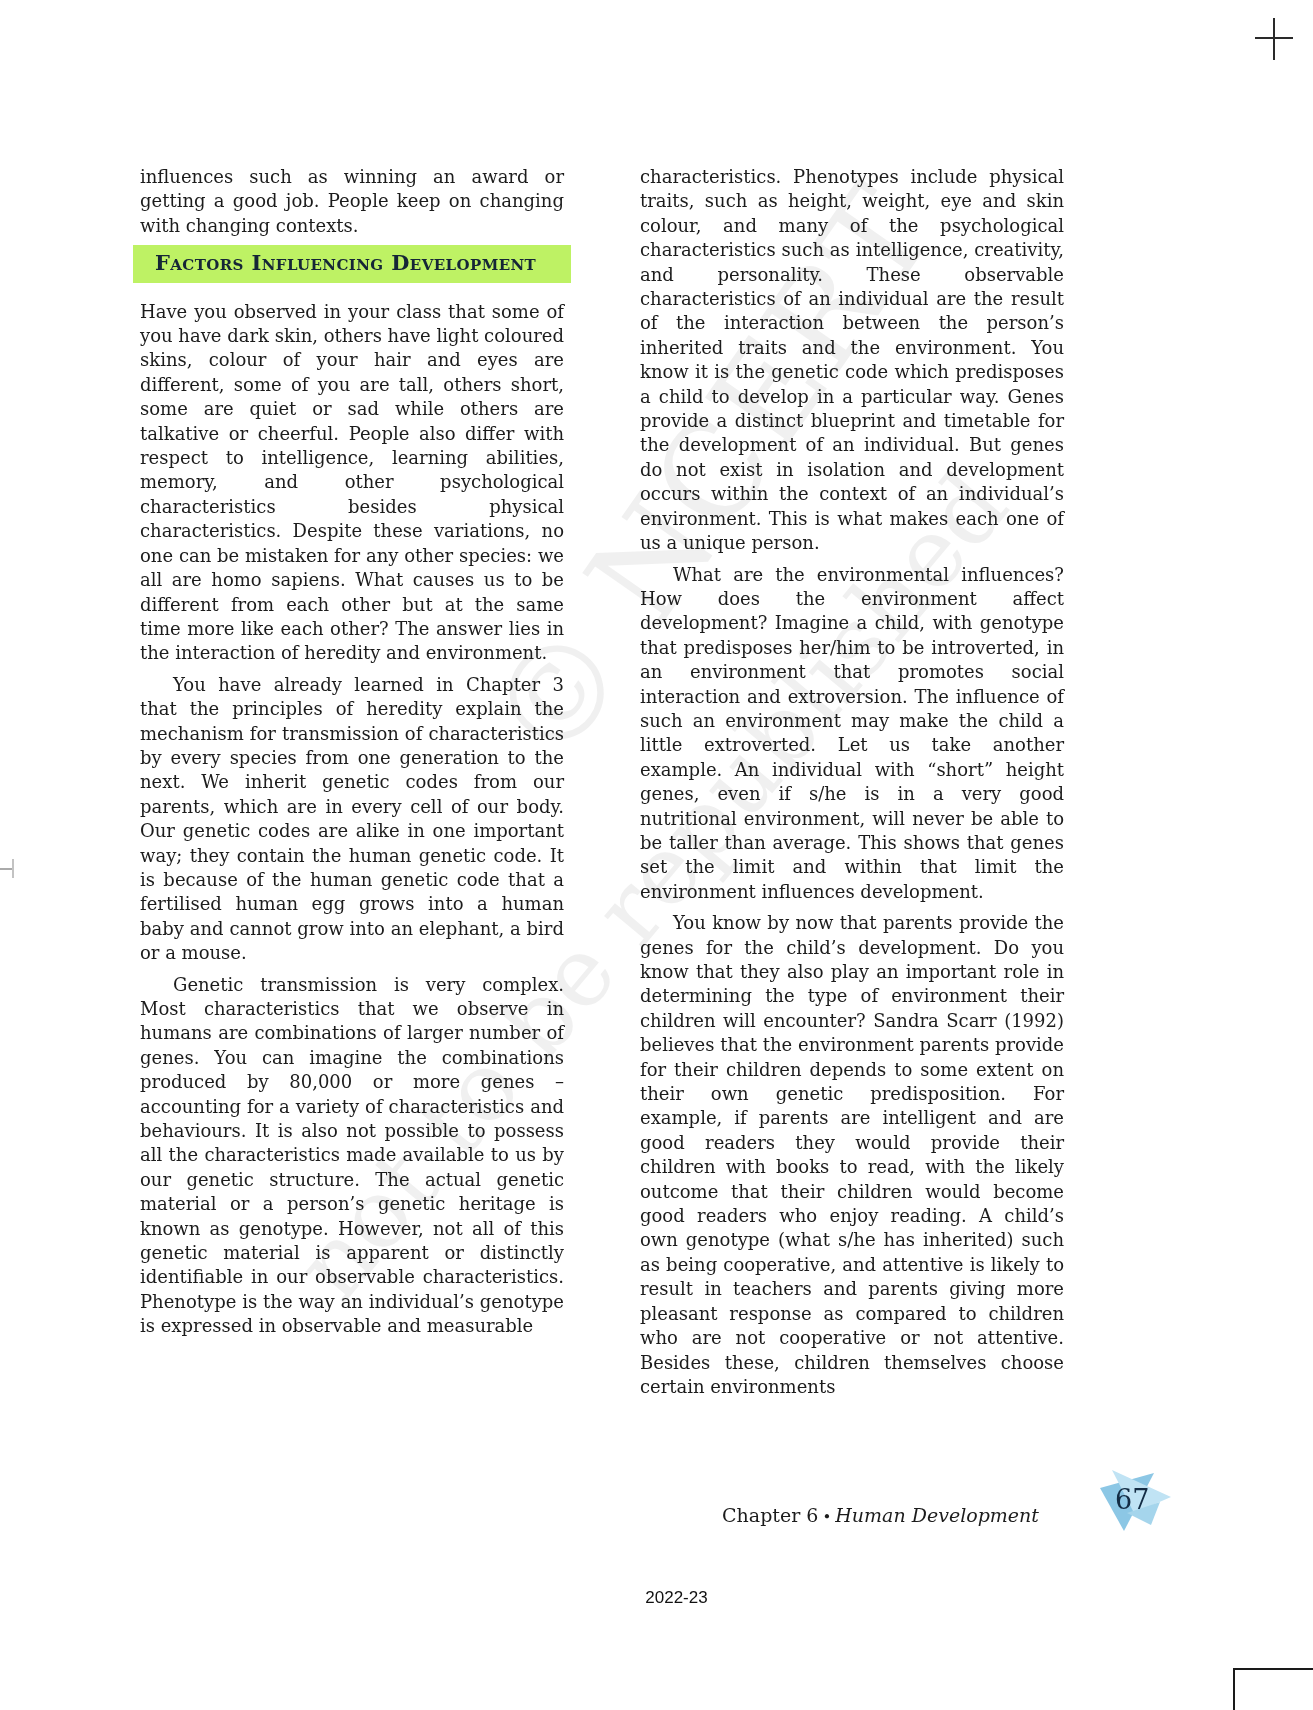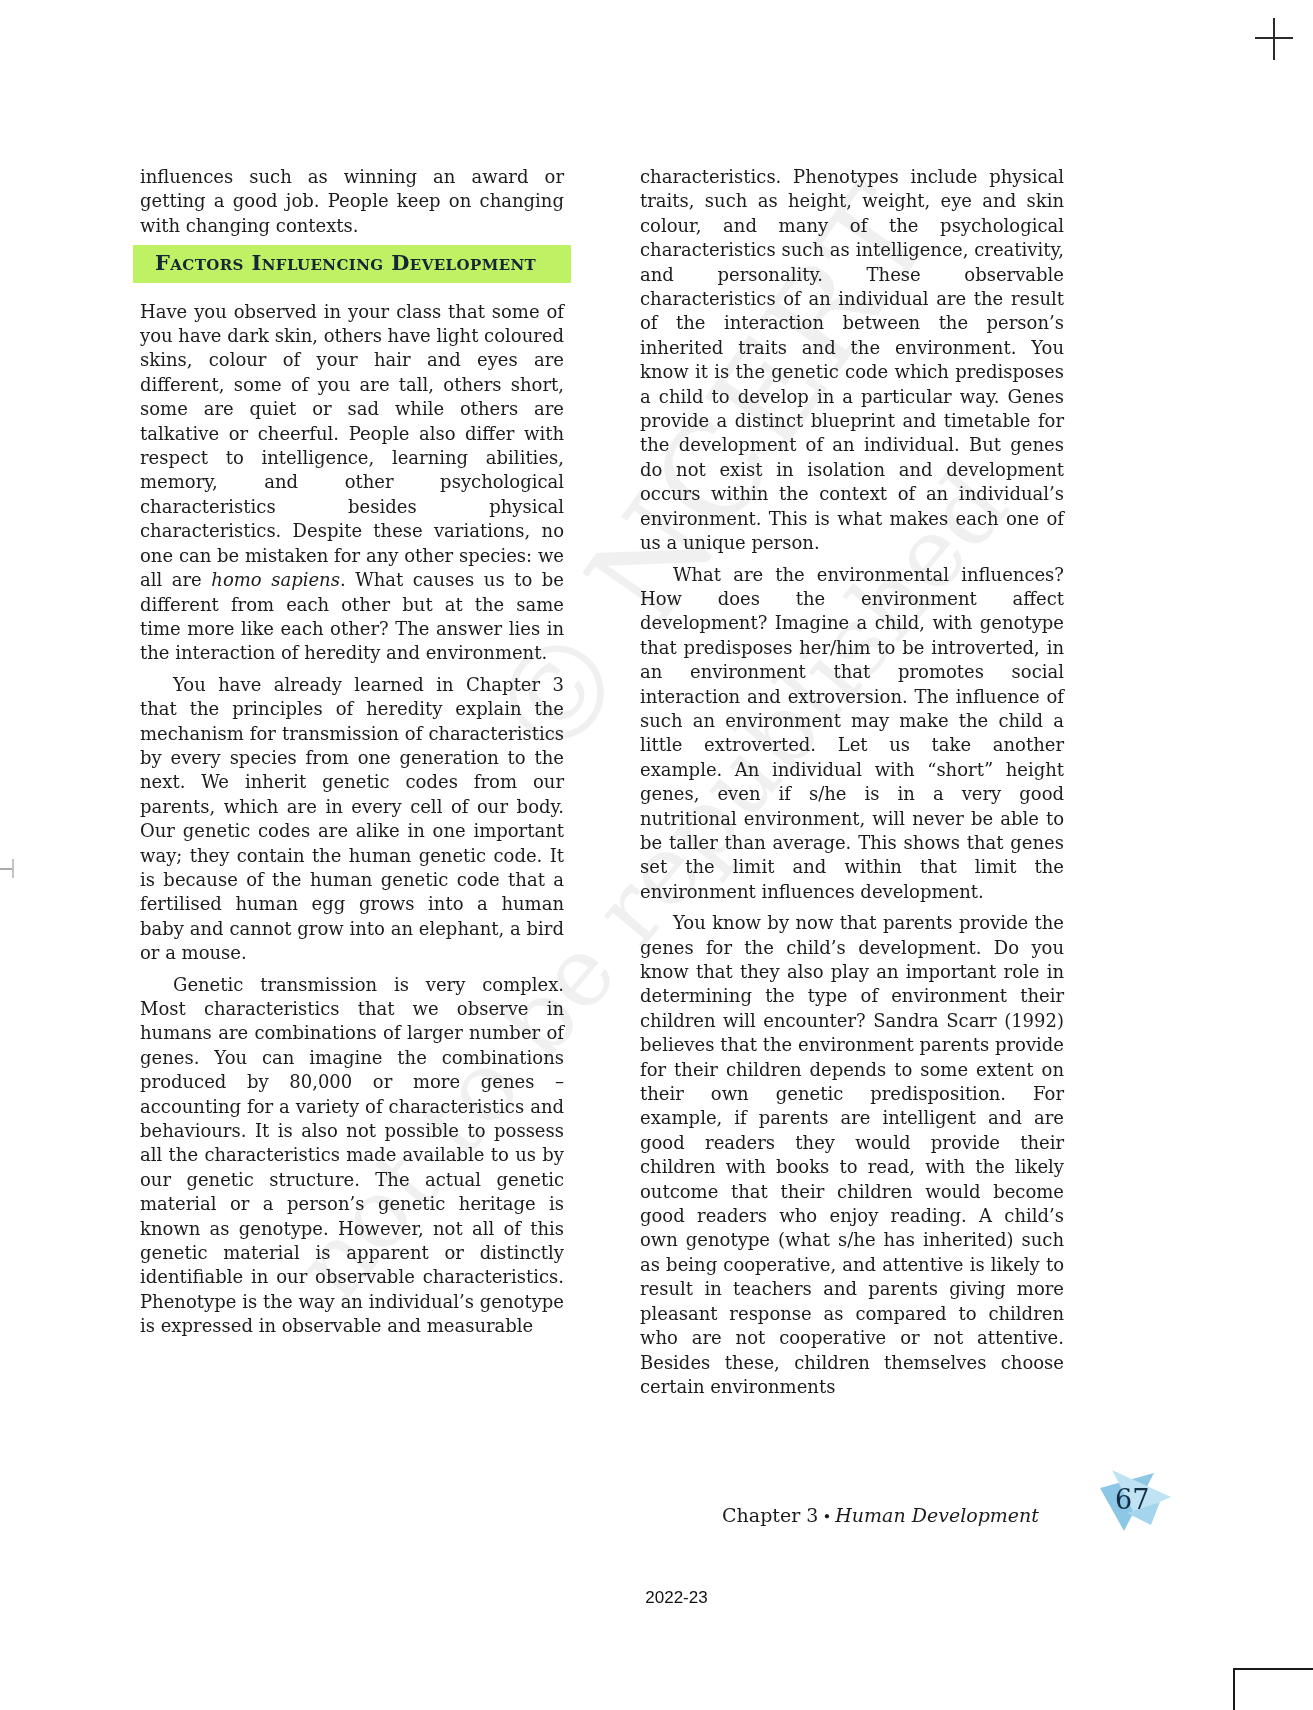--- a/index.html
+++ b/index.html
@@ -17,21 +17,21 @@
   .col p.indent { text-indent:33px; }
   .opening { margin-left:33px; margin-bottom:30px; }
   .heading-band {
     background:#bef264; color:#152636;
     font-weight:bold; font-variant:small-caps;
     font-size:21px; letter-spacing:0.4px;
     padding:6px 8px 7px 22px; margin:0 0 17px 0;
     text-align:left;
   }
   .b { font-weight:normal; }
-  .i { font-style:italic; }
+  .i { }
 
   .footer-line {
     position:absolute; top:1504px; left:601px; width:438px;
     text-align:right; font-size:19px; color:#1c1c1c;
   }
   .footer-line .i { font-style:italic; }
   .footer-bullet { font-size:15px; padding:0 4px; }
 
   .page-badge { position:absolute; left:1092px; top:1468px; width:80px; height:66px;text-decoration:underline; }
 
@@ -79,21 +79,21 @@
 
   <div class="col col-right">
     <div>
         <p><span>characteristics. Phenotypes include physical traits, such as height, weight, eye and skin colour, and many of the psychological characteristics such as intelligence, creativity, and personality. These observable characteristics of an individual are the result of the interaction between the person’s inherited traits and the environment. You know it is the genetic code which predisposes a child to develop in a particular way. Genes provide a distinct blueprint and timetable for the development of an individual. But genes do not exist in isolation and development occurs within the context of an individual’s environment. This is what makes each one of us a unique person.</span></p>
         <p class="indent"><span>What are the environmental influences? How does the environment affect development? Imagine a child, with genotype that predisposes her/him to be introverted, in an environment that promotes social interaction and extroversion. The influence of such an environment may make the child a little extroverted. Let us take another example. An individual with “short” height genes, even if s/he is in a very good nutritional environment, will never be able to be taller than average. This shows that genes set the limit and within that limit the environment influences development.</span></p>
         <p class="indent"><span>You know by now that parents provide the genes for the child’s development. Do you know that they also play an important role in determining the type of environment their children will encounter? Sandra Scarr (1992) believes that the environment parents provide for their children depends to some extent on their own genetic predisposition. For example, if parents are intelligent and are good readers they would provide their children with books to read, with the likely outcome that their children would become good readers who enjoy reading. A child’s own genotype (what s/he has inherited) such as being cooperative, and attentive is likely to result in teachers and parents giving more pleasant response as compared to children who are not cooperative or not attentive. Besides these, children themselves choose certain environments</span></p>
       </div>
   </div>
 
   <div class="footer-line">
-    <span>Chapter 3</span><span class="footer-bullet">•</span><span class="i">Human Development</span>
+    <span>Chapter 6</span><span class="footer-bullet">•</span><span class="i">Human Development</span>
   </div>
 
   <div class="page-badge">
     <svg width="80" height="66" viewBox="0 0 80 66">
       <polygon points="8,20 62,5 32,63" fill="#8cc7e5"></polygon>
       <polygon points="20,2 79,29 42,45" fill="#c0e3f4"></polygon>
       <polygon points="35,45 68,34 59,57" fill="#a5d5ec"></polygon>
       <text x="23" y="41" font-size="27" font-family="DejaVu Serif, serif" fill="#132c44" id="badge-number">67</text>
     </svg>
   </div>

